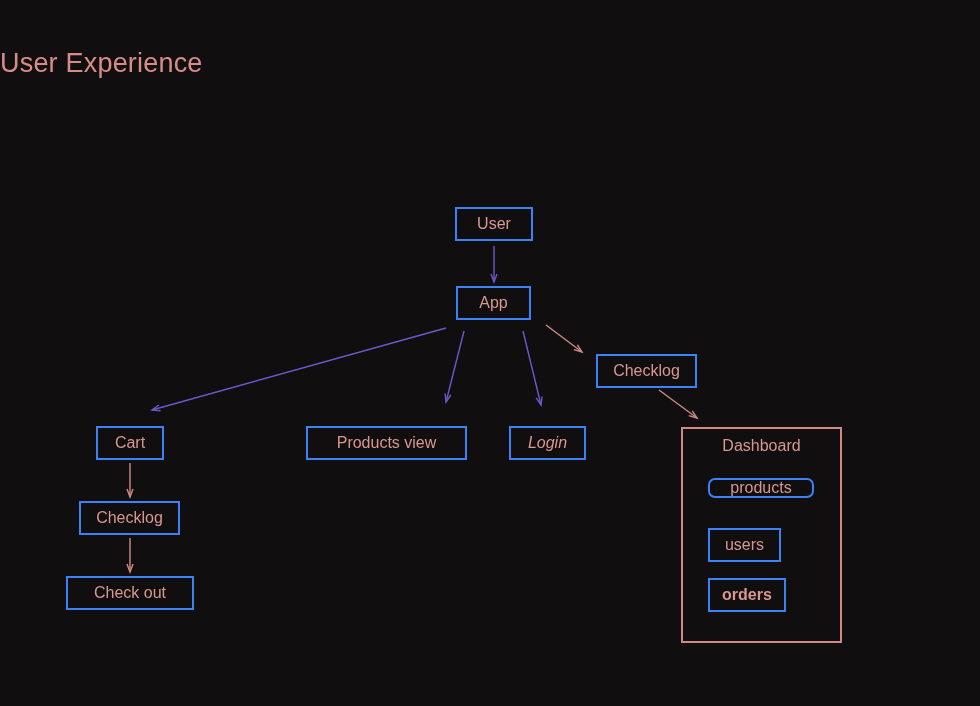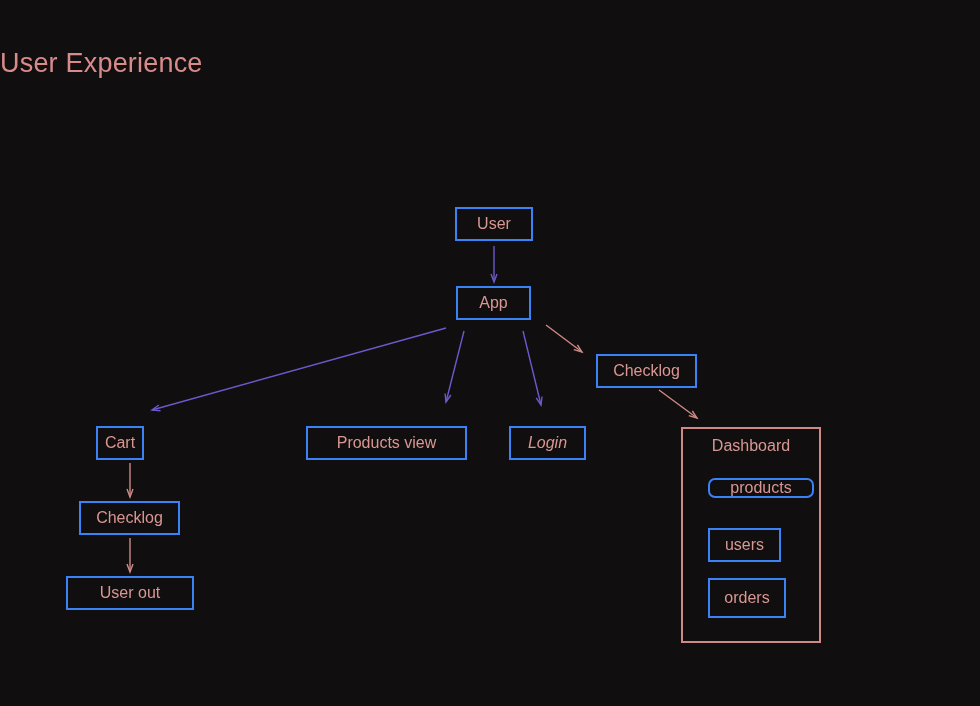--- a/index.html
+++ b/index.html
@@ -82,25 +82,25 @@
       <line x1="130" y1="463" x2="130" y2="497" stroke="#cf8a85" stroke-width="1.4" marker-end="url(#arrow-salmon)"></line>
       <line x1="130" y1="538" x2="130" y2="572" stroke="#cf8a85" stroke-width="1.4" marker-end="url(#arrow-salmon)"></line>
     </g>
 </svg>
 
 <div class="diagram-title">User Experience</div>
 
 <div class="node" style="left: 455px; top: 207px; width: 78px; height: 34px;">User</div>
 <div class="node" style="left: 456px; top: 286px; width: 75px; height: 34px;">App</div>
 <div class="node" style="left: 596px; top: 354px; width: 101px; height: 34px;">Checklog</div>
-<div class="node" style="left: 96px; top: 426px; width: 48px; height: 34px;">Cart</div>
+<div class="node" style="left: 96px; top: 426px; width: 68px; height: 34px;">Cart</div>
 <div class="node" style="left: 306px; top: 426px; width: 161px; height: 34px;">Products view</div>
 <div class="node" style="left: 509px; top: 426px; width: 77px; height: 34px; font-style: italic;">Login</div>
 <div class="node" style="left: 79px; top: 501px; width: 101px; height: 34px;">Checklog</div>
-<div class="node" style="left: 66px; top: 576px; width: 128px; height: 34px;">User out</div>
+<div class="node" style="left: 66px; top: 576px; width: 128px; height: 34px;">Check out</div>
 
-<div class="group-box" id="dashboard-box" style="left: 681px; top: 427px; width: 140px; height: 216px;">
+<div class="group-box" id="dashboard-box" style="left: 681px; top: 427px; width: 161px; height: 216px;">
   <div class="group-title">Dashboard</div>
 </div>
 
 <div class="node" style="left: 708px; top: 478px; width: 106px; height: 20px; border-radius: 7px;">products</div>
 <div class="node" style="left: 708px; top: 528px; width: 73px; height: 34px;">users</div>
-<div class="node" style="left: 708px; top: 578px; width: 78px; height: 40px;">orders</div>
+<div class="node" style="left: 708px; top: 578px; width: 78px; height: 34px; font-weight: bold;">orders</div>
 
 </body></html>

